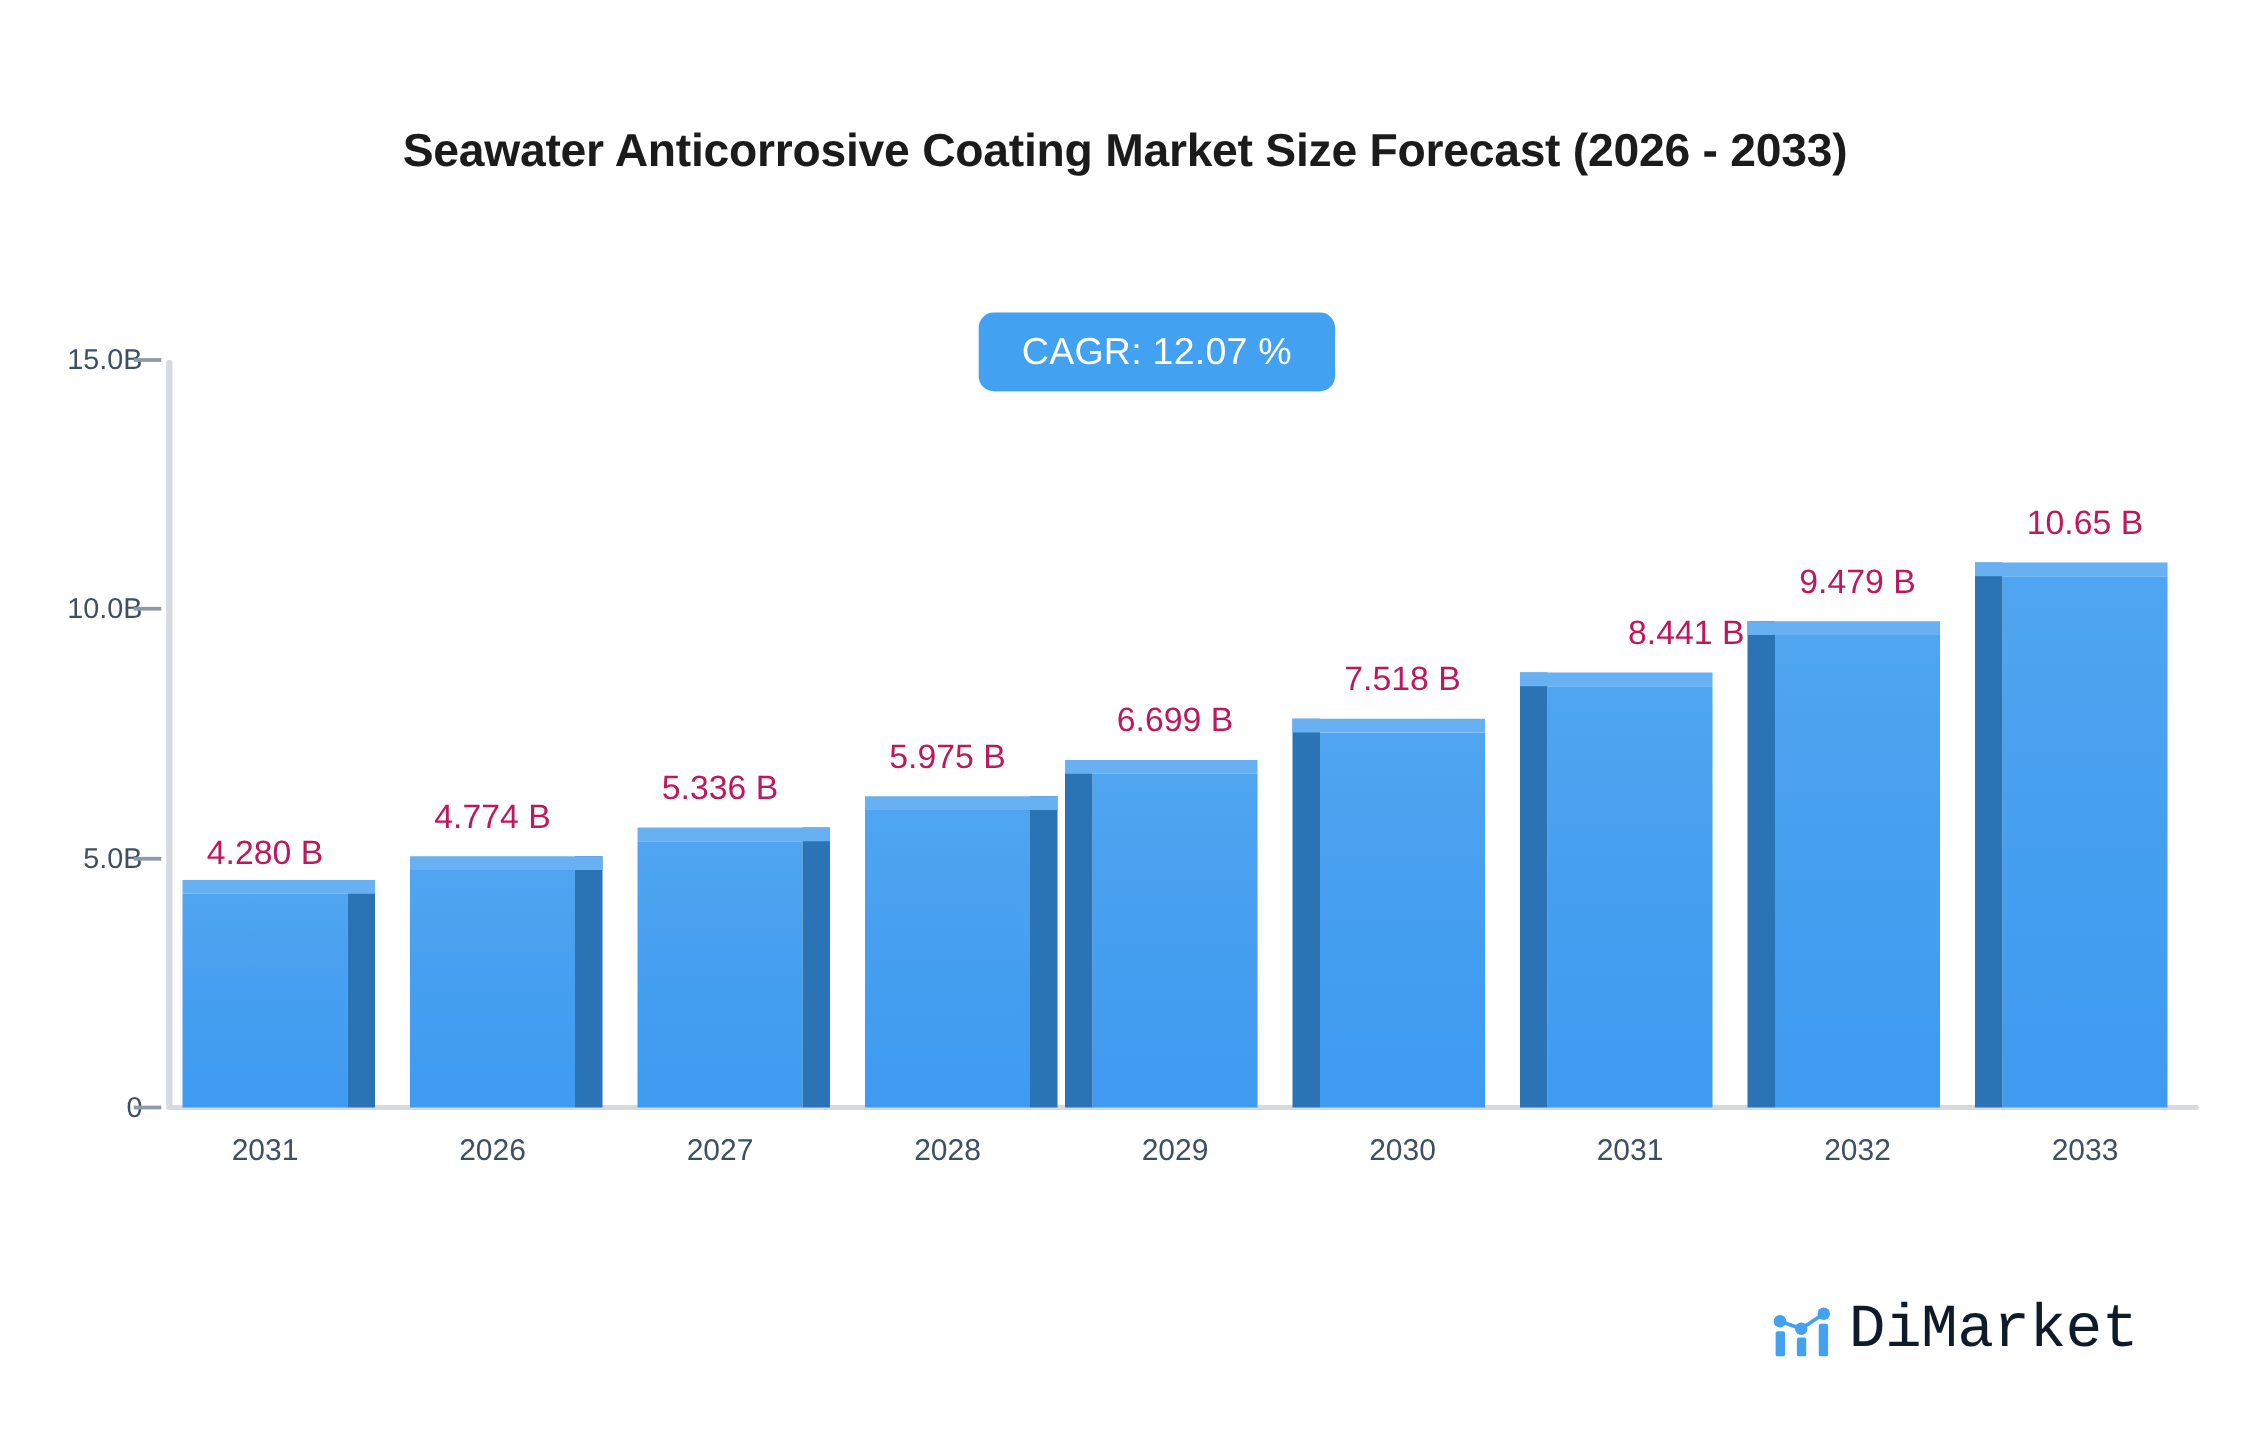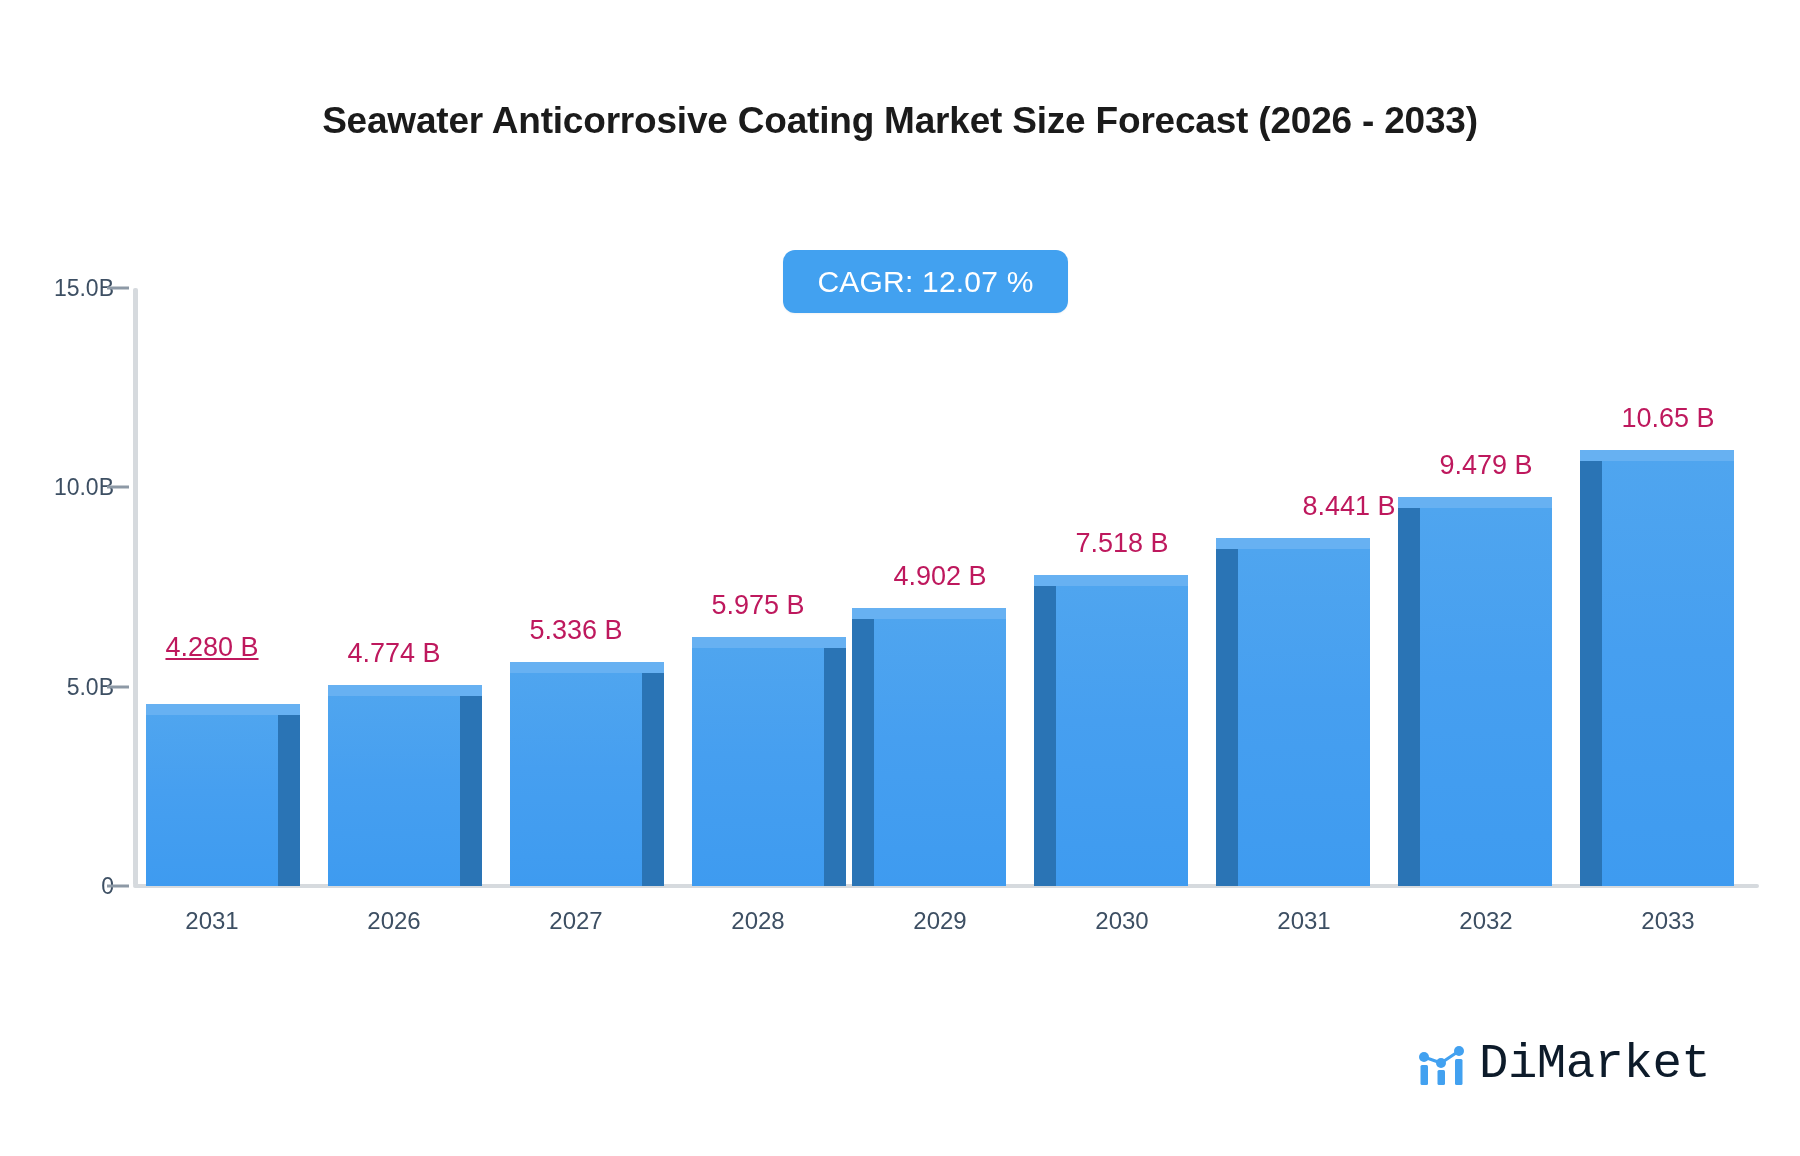--- a/index.html
+++ b/index.html
@@ -190,21 +190,21 @@
         <div class="ytick-dash" style="top: 686.667px;"></div>
         <div class="ytick-label" style="top: 886px;">0</div>
         <div class="ytick-dash" style="top: 886px;"></div>
       </div>
     <div id="bars">
         <div class="bar-group" style="left: 146px; top: 704.371px; width: 132px; height: 181.629px;">
           <div class="bar-front" style="height: 170.629px;"></div>
           <div class="bar-side right" style="height: 181.629px; width: 22px;"></div>
           <div class="bar-top" style="top: 0px; left: 0px; width: 154px;"></div>
         </div>
-        <div class="bar-label" style="left: 212px; top: 632px; text-decoration: underline;">4.280 B</div>
+        <div class="bar-label" style="left: 212px; top: 667px;">4.280 B</div>
         <div class="bar-group" style="left: 328px; top: 684.677px; width: 132px; height: 201.323px;">
           <div class="bar-front" style="height: 190.323px;"></div>
           <div class="bar-side right" style="height: 201.323px; width: 22px;"></div>
           <div class="bar-top" style="top: 0px; left: 0px; width: 154px;"></div>
         </div>
         <div class="bar-label" style="left: 394px; top: 637.677px;">4.774 B</div>
         <div class="bar-group" style="left: 510px; top: 662.271px; width: 132px; height: 223.729px;">
           <div class="bar-front" style="height: 212.729px;"></div>
           <div class="bar-side right" style="height: 223.729px; width: 22px;"></div>
           <div class="bar-top" style="top: 0px; left: 0px; width: 154px;"></div>
@@ -214,21 +214,21 @@
           <div class="bar-front" style="height: 238.203px;"></div>
           <div class="bar-side right" style="height: 249.203px; width: 22px;"></div>
           <div class="bar-top" style="top: 0px; left: 0px; width: 154px;"></div>
         </div>
         <div class="bar-label" style="left: 758px; top: 589.797px;">5.975 B</div>
         <div class="bar-group" style="left: 874px; top: 607.933px; width: 132px; height: 278.067px;">
           <div class="bar-front" style="height: 267.067px;"></div>
           <div class="bar-side left" style="height: 278.067px; width: 22px;"></div>
           <div class="bar-top" style="top: 0px; left: -22px; width: 154px;"></div>
         </div>
-        <div class="bar-label" style="left: 940px; top: 560.933px;">4.902 B</div>
+        <div class="bar-label" style="left: 940px; top: 560.933px;">6.699 B</div>
         <div class="bar-group" style="left: 1056px; top: 575.282px; width: 132px; height: 310.718px;">
           <div class="bar-front" style="height: 299.718px;"></div>
           <div class="bar-side left" style="height: 310.718px; width: 22px;"></div>
           <div class="bar-top" style="top: 0px; left: -22px; width: 154px;"></div>
         </div>
         <div class="bar-label" style="left: 1122px; top: 528.282px;">7.518 B</div>
         <div class="bar-group" style="left: 1238px; top: 538.485px; width: 132px; height: 347.515px;">
           <div class="bar-front" style="height: 336.515px;"></div>
           <div class="bar-side left" style="height: 347.515px; width: 22px;"></div>
           <div class="bar-top" style="top: 0px; left: -22px; width: 154px;"></div>

